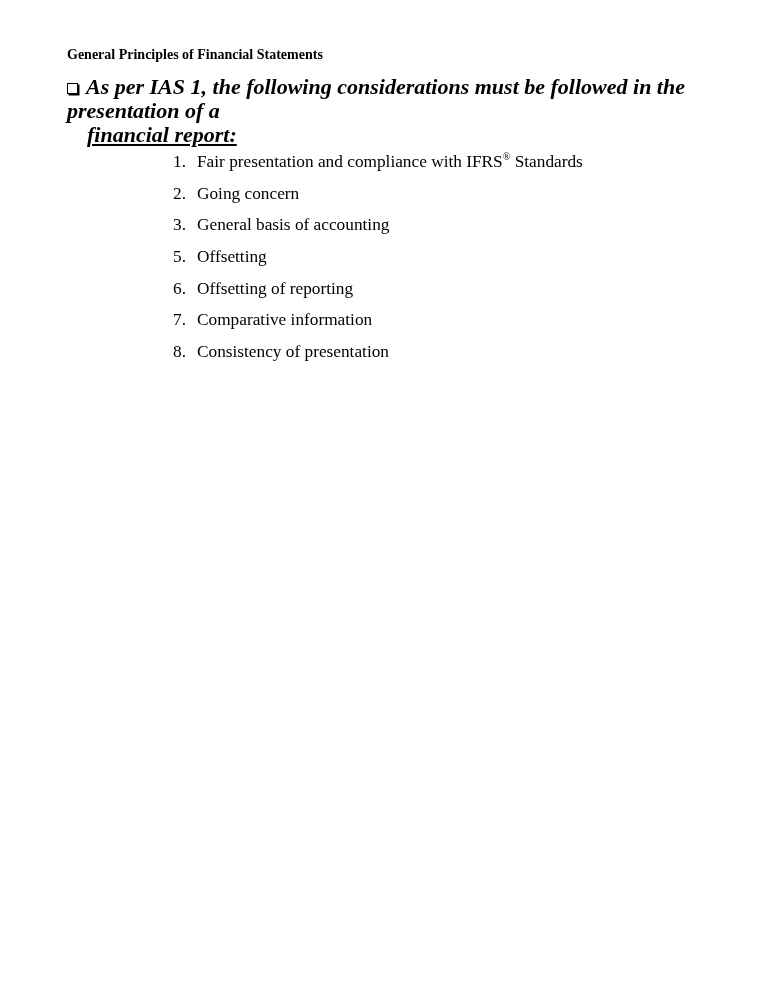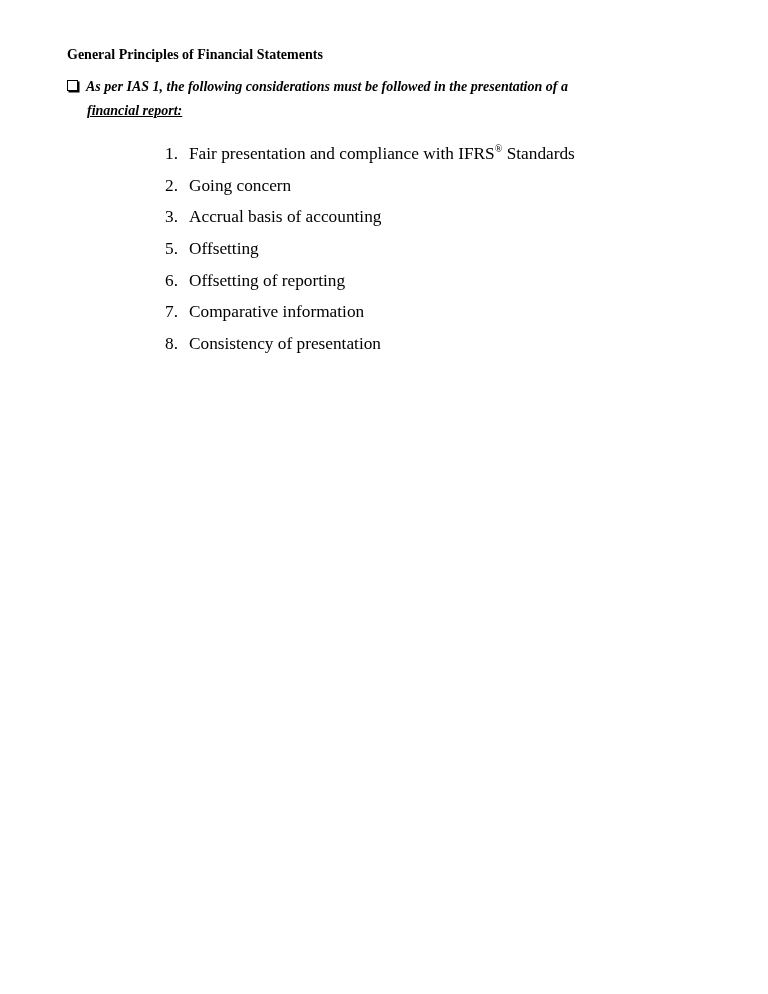--- a/index.html
+++ b/index.html
@@ -1,37 +1,37 @@
 <!DOCTYPE html>
 <html><head>
 <meta charset="utf-8">
 <style>
   html, body { margin:0; padding:0; background:#ffffff; }
   body { width:768px; height:994px; position:relative; overflow:hidden;
          font-family:"Liberation Serif", "DejaVu Serif", serif; color:#000; }
   .title { position:absolute; left:67px; top:44px; font-size:14px; font-weight:bold; line-height:22px; }
-  .bullet { position:absolute; left:67px; top:75px; width:660px; font-size:14px; font-weight:bold; font-style:italic; line-height:24px; }
+  .bullet { position:absolute; left:67px; top:75px; width:660px; font-size:22px; font-weight:bold; font-style:italic; line-height:24px; }
   .bullet .box { display:inline-block; width:11px; height:11px; border:1.5px solid #000; box-sizing:border-box; margin-right:8px; vertical-align:0px; box-shadow:1.5px 1.5px 0 #000; }
   .bullet .line2 { padding-left:20px;text-decoration:underline; }
-  .list { position:absolute; left:157px; top:130px; margin:8px; padding:0; list-style:none; }
+  .list { position:absolute; left:157px; top:130px; margin:16px; padding:0; list-style:none; }
   .list li { font-size:17.3px; line-height:31.7px; height:31.7px; white-space:nowrap; }
   .list .num { display:inline-block; width:24px; }
   .list sup { font-size:10px; vertical-align:7px; line-height:0; }
 </style>
 </head>
 <body>
 
 <div class="title">General Principles of Financial Statements</div>
 
 <div class="bullet">
   <div><span class="box"></span><span>As per IAS 1, the following considerations must be followed in the presentation of a</span></div>
   <div class="line2">financial report:</div>
 </div>
 
 <ol class="list">
   <li><span class="num">1.</span><span>Fair presentation and compliance with IFRS</span><sup>®</sup><span> Standards</span></li>
   <li><span class="num">2.</span><span>Going concern</span></li>
-  <li><span class="num">3.</span><span>Accrual basis of accounting</span></li>
+  <li><span class="num">3.</span><span>General basis of accounting</span></li>
   <li><span class="num">5.</span><span>Offsetting</span></li>
   <li><span class="num">6.</span><span>Offsetting of reporting</span></li>
   <li><span class="num">7.</span><span>Comparative information</span></li>
   <li><span class="num">8.</span><span>Consistency of presentation</span></li>
 </ol>
 
 </body></html>

